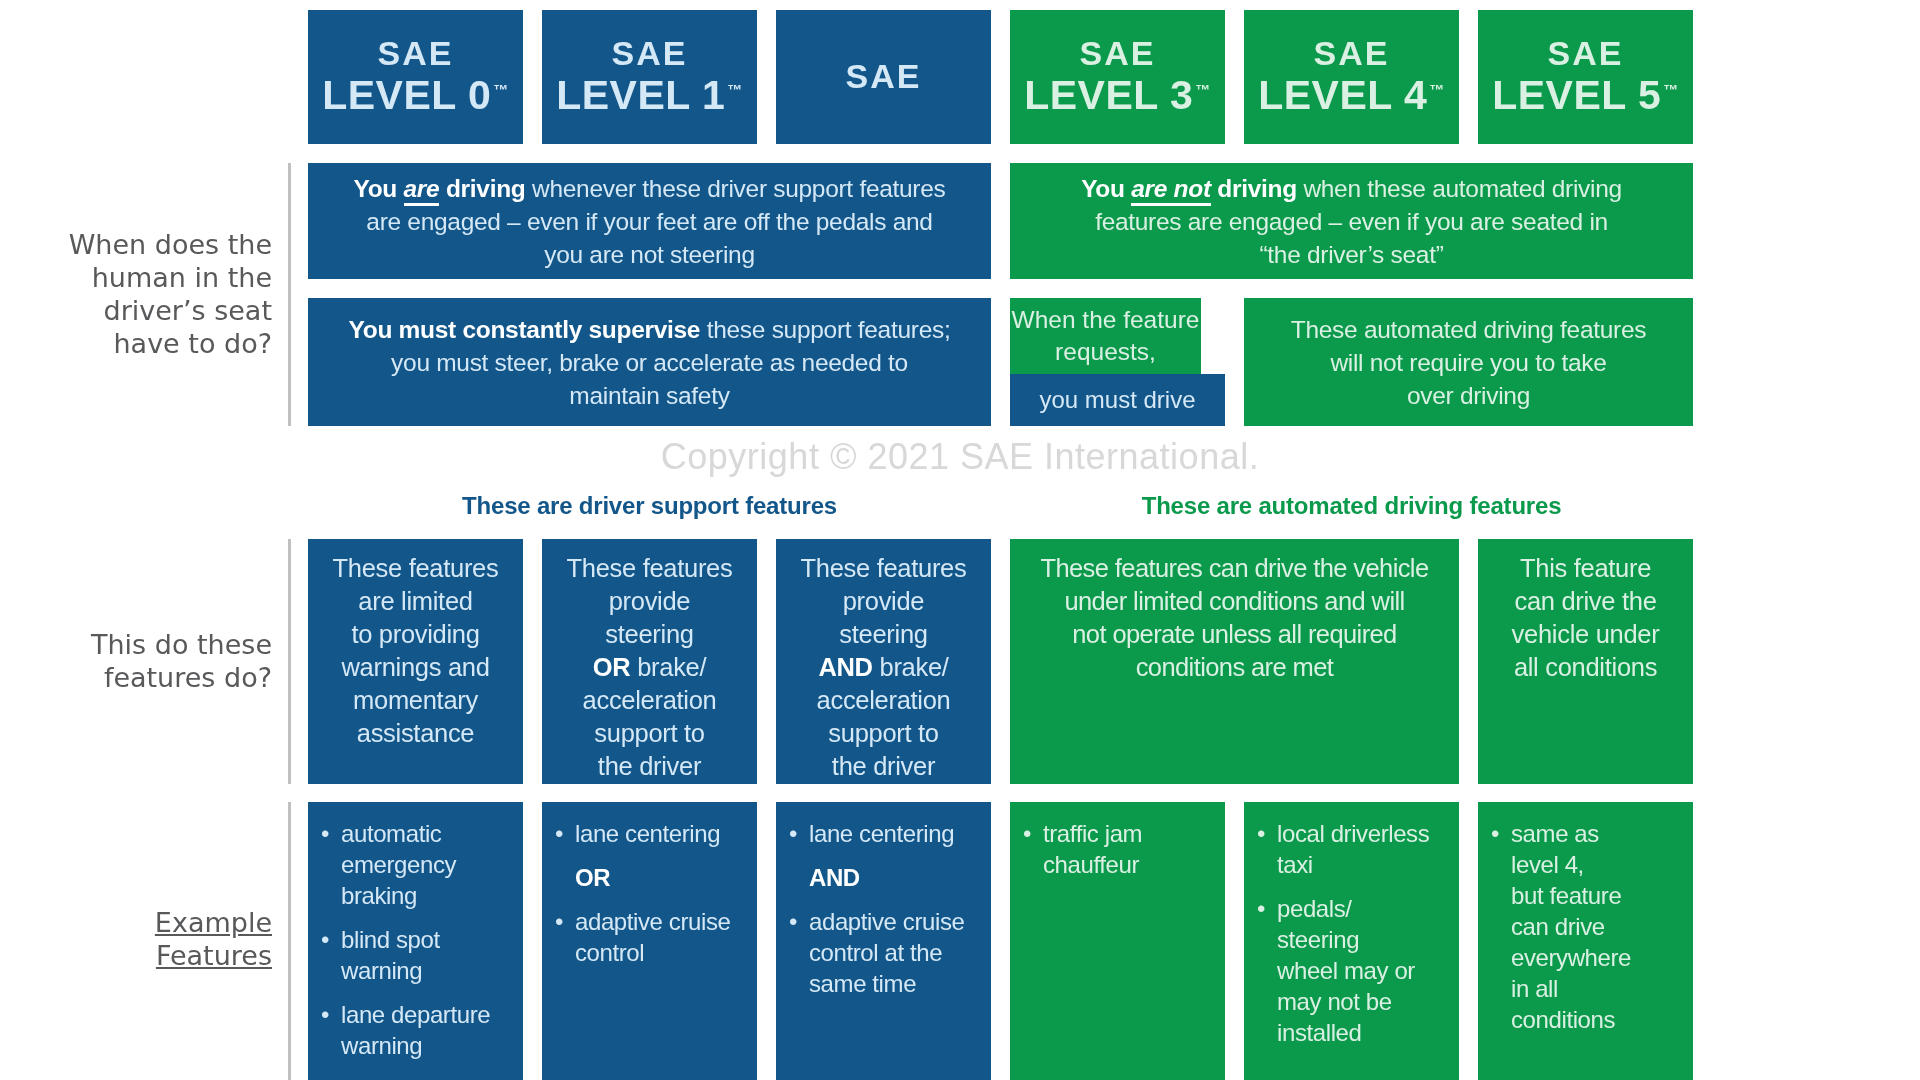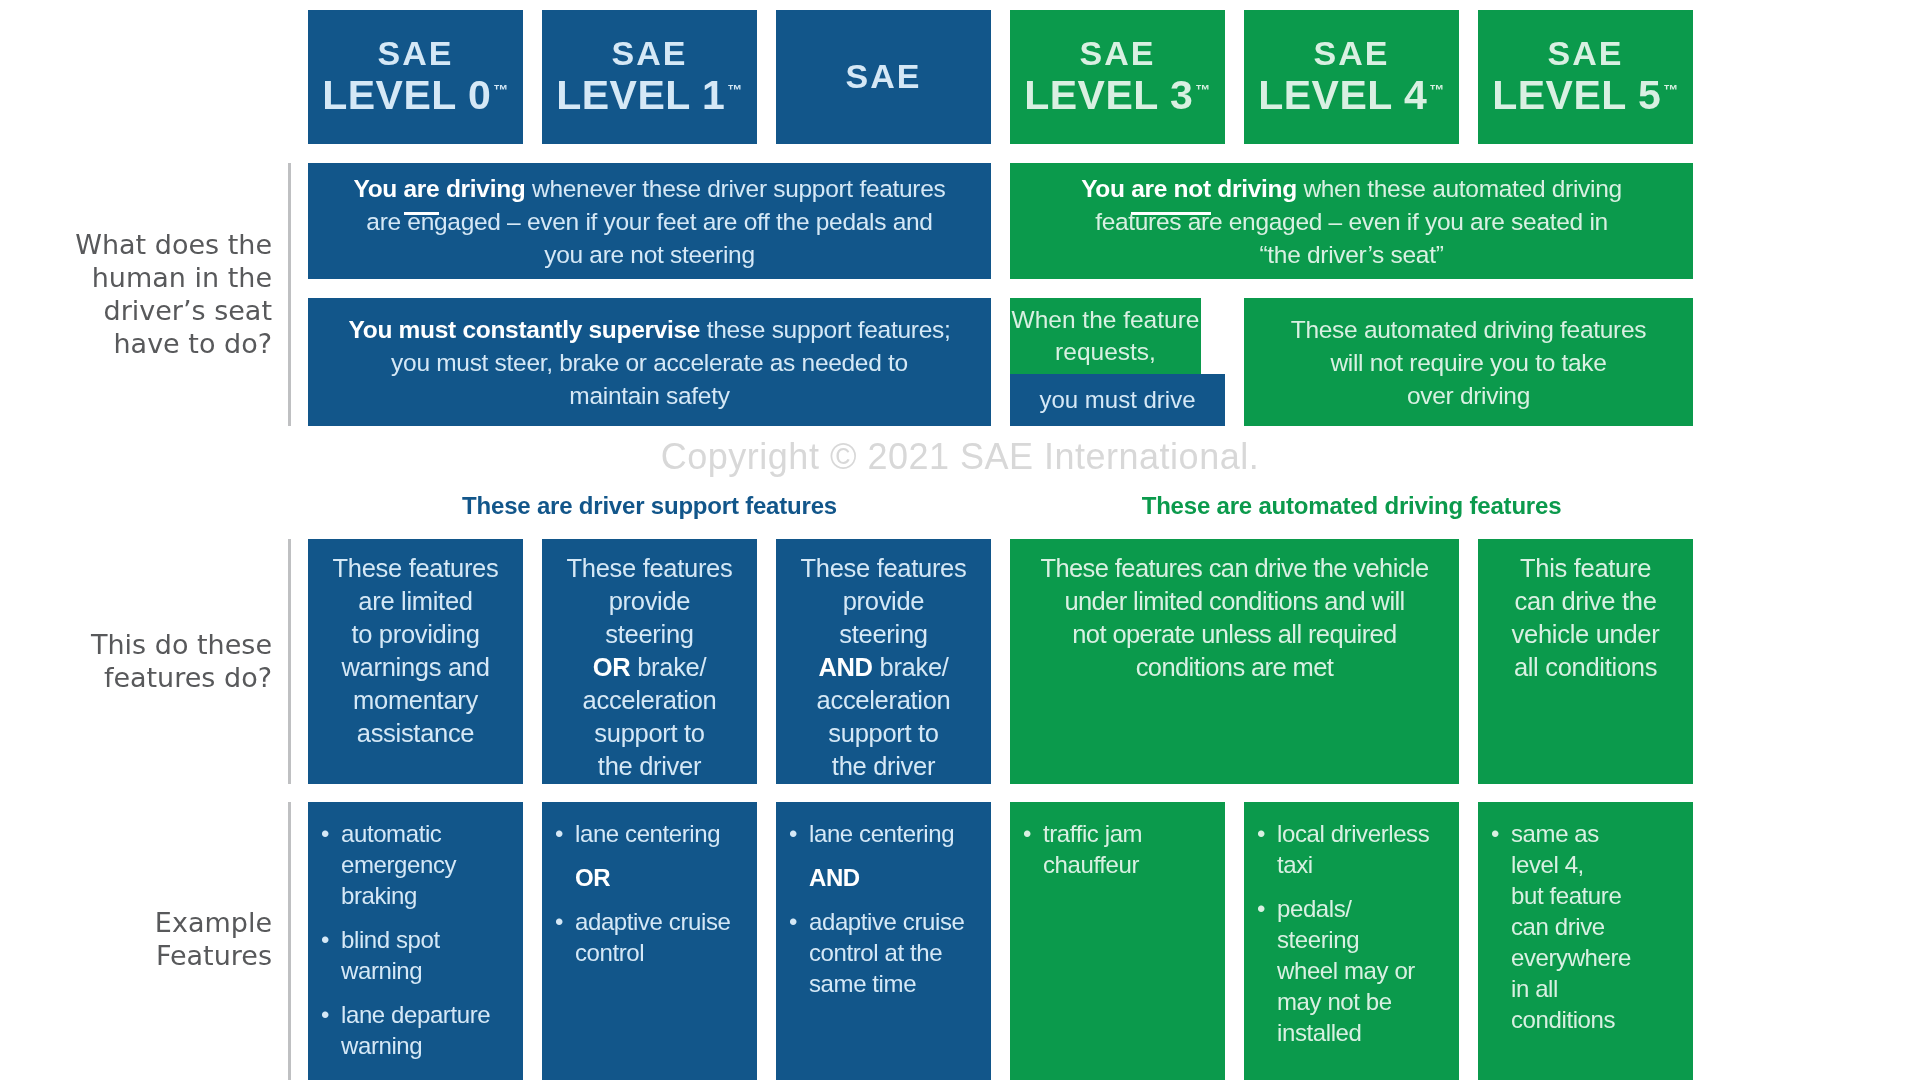--- a/index.html
+++ b/index.html
@@ -10,21 +10,21 @@
   
   .lvl{display:flex;flex-direction:column;align-items:center;justify-content:center;
        color:#ffffff;text-align:center;}
   .lvl .brand{font-size:34px;font-weight:700;letter-spacing:2px;line-height:1.1;}
   .lvl .name{font-size:41px;font-weight:700;letter-spacing:0.5px;line-height:1.15;}
   .tm{font-size:15px;font-weight:700;position:relative;top:-14px;margin-left:2px;}
 
   .box-blue{background:var(--blue);color:#d5e8f6;}
   .box-green{background:var(--green);color:#d9f0e2;}
   .b{font-weight:700;color:#ffffff;}
-  .u{border-bottom:3px solid #ffffff;padding-bottom:10px;}
+  .u{border-bottom:3px solid #ffffff;padding-bottom:1px;font-style:italic;}
 
   
   .bar{display:flex;align-items:center;justify-content:center;text-align:center;
        font-size:24.5px;line-height:33px;letter-spacing:-0.3px;white-space:pre-line;
        padding:0 14px;box-sizing:border-box;}
 
   
   .cell{display:flex;justify-content:center;text-align:center;font-size:25.5px;
         line-height:33px;letter-spacing:-0.3px;white-space:pre-line;
         padding:13px 4px 0 4px;box-sizing:border-box;}
@@ -78,31 +78,31 @@
   </div>
   <div class="abs lvl box-green" style="left:1244px;top:10px;width:215px;height:134px;">
     <div class="brand">SAE</div>
     <div class="name"><span>LEVEL 4</span><span class="tm">™</span></div>
   </div>
   <div class="abs lvl box-green" style="left:1478px;top:10px;width:215px;height:134px;">
     <div class="brand">SAE</div>
     <div class="name"><span>LEVEL 5</span><span class="tm">™</span></div>
   </div>
 
-  <div class="abs gutter-label" style="left:12px;top:228px;">What does the
+  <div class="abs gutter-label" style="left:12px;top:228px;">When does the
 human in the
 driver’s seat
 have to do?</div>
   <div class="abs rule" style="left:288px;top:163px;height:263px;"></div>
 
   <div class="abs gutter-label" style="left:12px;top:628px;">This do these
 features do?</div>
   <div class="abs rule" style="left:288px;top:539px;height:245px;"></div>
 
-  <div class="abs gutter-label" style="left:12px;top:906px;">Example
+  <div class="abs gutter-label" style="left:12px;top:906px;text-decoration:underline;">Example
 Features</div>
   <div class="abs rule" style="left:288px;top:802px;height:278px;"></div>
 
   <div class="abs bar box-blue" style="left:308px;top:163px;width:683px;height:116px;">
     <div><span class="b">You </span><span class="b u">are</span><span class="b"> driving</span><span> whenever these driver support features
 are engaged – even if your feet are off the pedals and
 you are not steering</span></div>
   </div>
   <div class="abs bar box-green" style="left:1010px;top:163px;width:683px;height:116px;">
     <div><span class="b">You </span><span class="b u">are not</span><span class="b"> driving</span><span> when these automated driving

